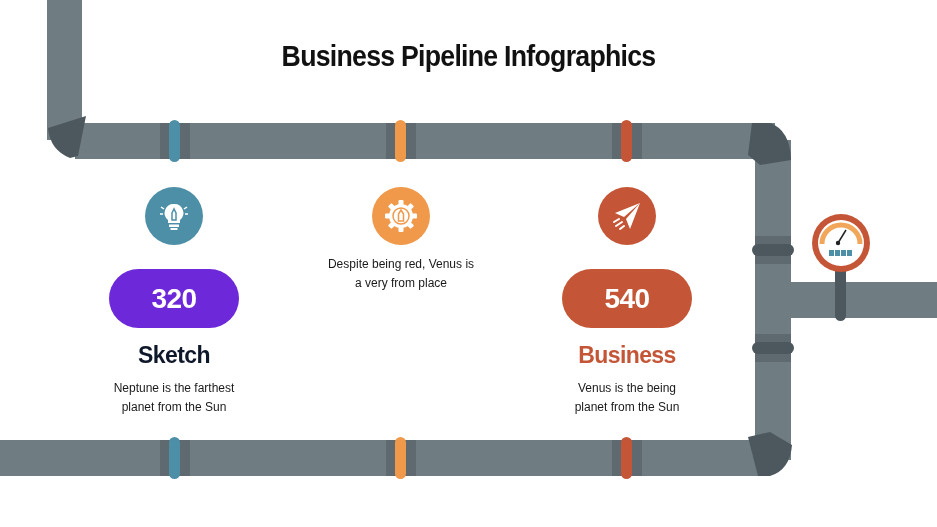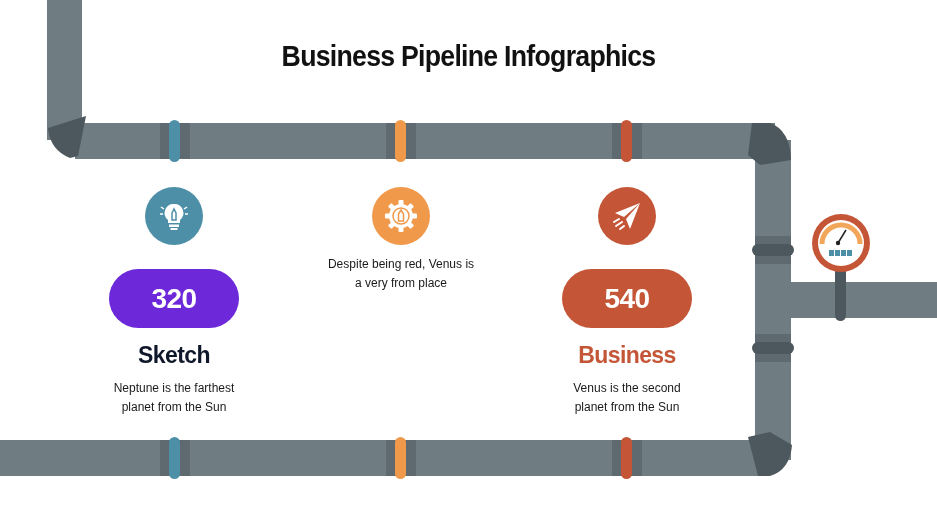--- a/index.html
+++ b/index.html
@@ -155,16 +155,16 @@
       <path d="M31 5 L6 15 L15 19 Z" fill="#ffffff"></path>
       <path d="M31 5 L17 21 L21 31 Z" fill="#ffffff"></path>
       <line x1="5" y1="24" x2="10" y2="21" stroke="#fff" stroke-width="2" stroke-linecap="round"></line>
       <line x1="7" y1="28" x2="13" y2="24" stroke="#fff" stroke-width="2" stroke-linecap="round"></line>
       <line x1="11" y1="31" x2="15" y2="28" stroke="#fff" stroke-width="2" stroke-linecap="round"></line>
     </svg>
   </div>
   <div class="pill" style="background:#c45637;">540</div>
   <div class="label" style="color:#c45637;">Business</div>
   <div class="desc">
-    <div>Venus is the second</div>
+    <div>Venus is the being</div>
     <div>planet from the Sun</div>
   </div>
 </div>
 
 </body></html>

